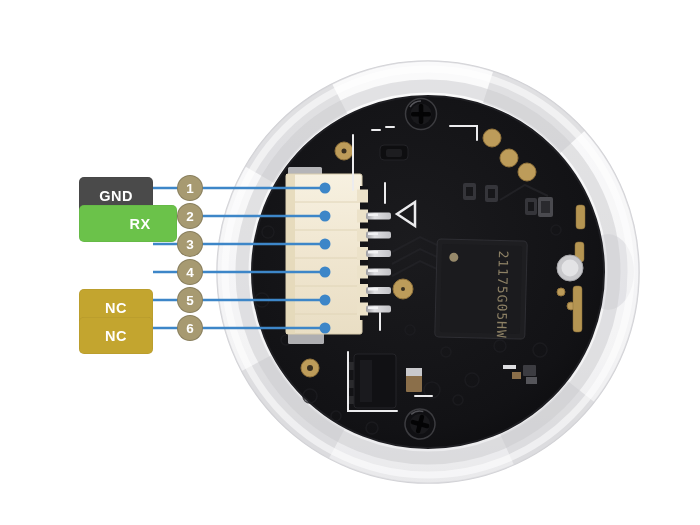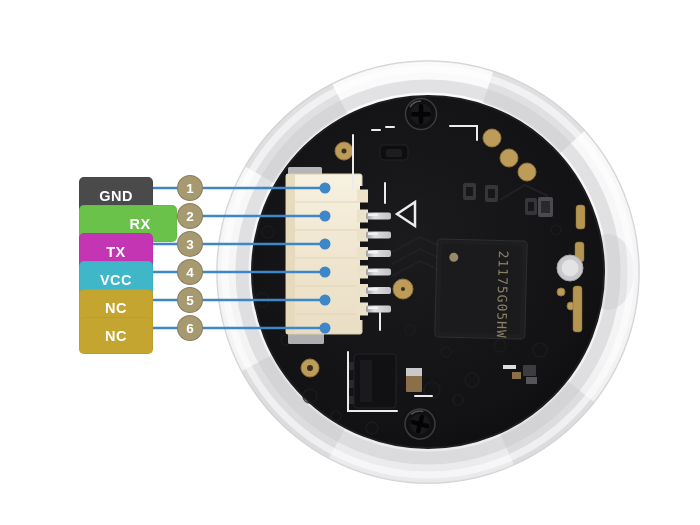--- a/index.html
+++ b/index.html
@@ -245,22 +245,20 @@
         <circle cx="325" cy="216" r="5.5"></circle>
       <circle cx="325" cy="244" r="5.5"></circle>
         <circle cx="325" cy="272" r="5.5"></circle>
       <circle cx="325" cy="300" r="5.5"></circle>
         <circle cx="325" cy="328" r="5.5"></circle>
     </g>
   </svg>
 
   <div class="pin-label" style="top: 177px; background-color: rgb(74, 74, 74);">GND</div>
   <div class="pin-label" style="top: 205px; background-color: rgb(107, 194, 74); padding-left: 24px;">RX</div>
-  <div class="pin-label" style="top: 233px; background-color: rgb(196, 53, 179);">TX</div>
-  <div class="pin-label" style="top: 261px; background-color: rgb(64, 183, 201);">VCC</div>
   <div class="pin-label" style="top: 289px; background-color: rgb(195, 165, 47);">NC</div>
   <div class="pin-label" style="top: 317px; background-color: rgb(195, 165, 47);">NC</div>
 
   <div class="pin-badge" style="top: 175px; background-color: rgb(167, 154, 113);">1</div>
   <div class="pin-badge" style="top: 203px; background-color: rgb(167, 154, 113);">2</div>
   <div class="pin-badge" style="top: 231px; background-color: rgb(167, 154, 113);">3</div>
   <div class="pin-badge" style="top: 259px; background-color: rgb(167, 154, 113);">4</div>
   <div class="pin-badge" style="top: 287px; background-color: rgb(167, 154, 113);">5</div>
   <div class="pin-badge" style="top: 315px; background-color: rgb(167, 154, 113);">6</div>
 

